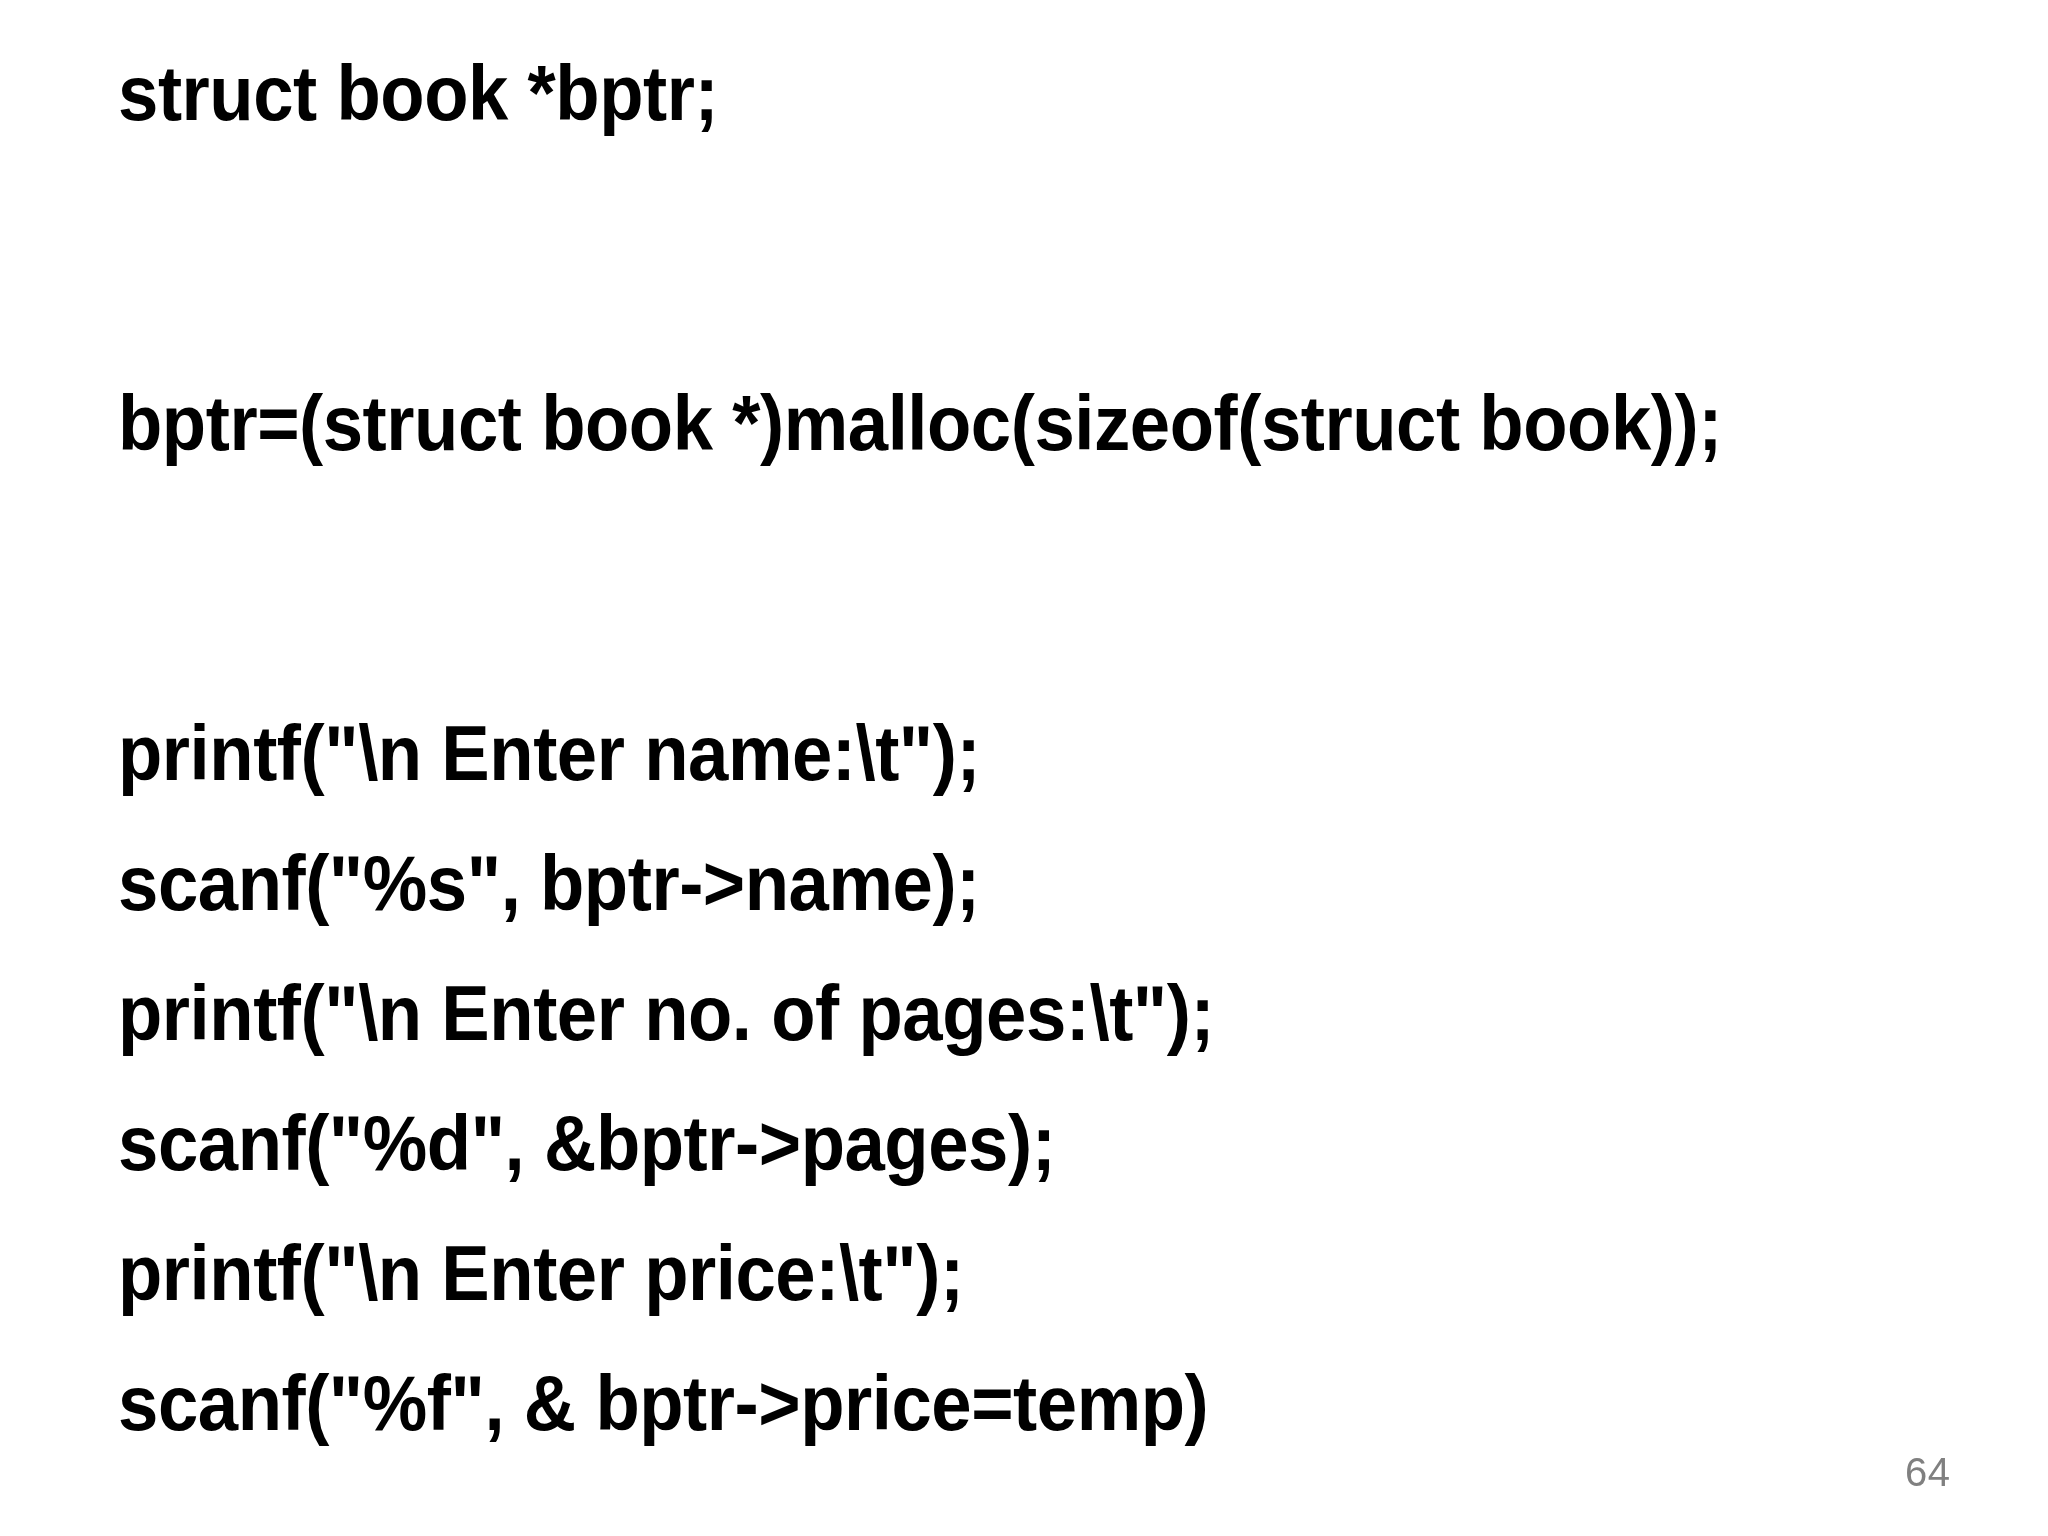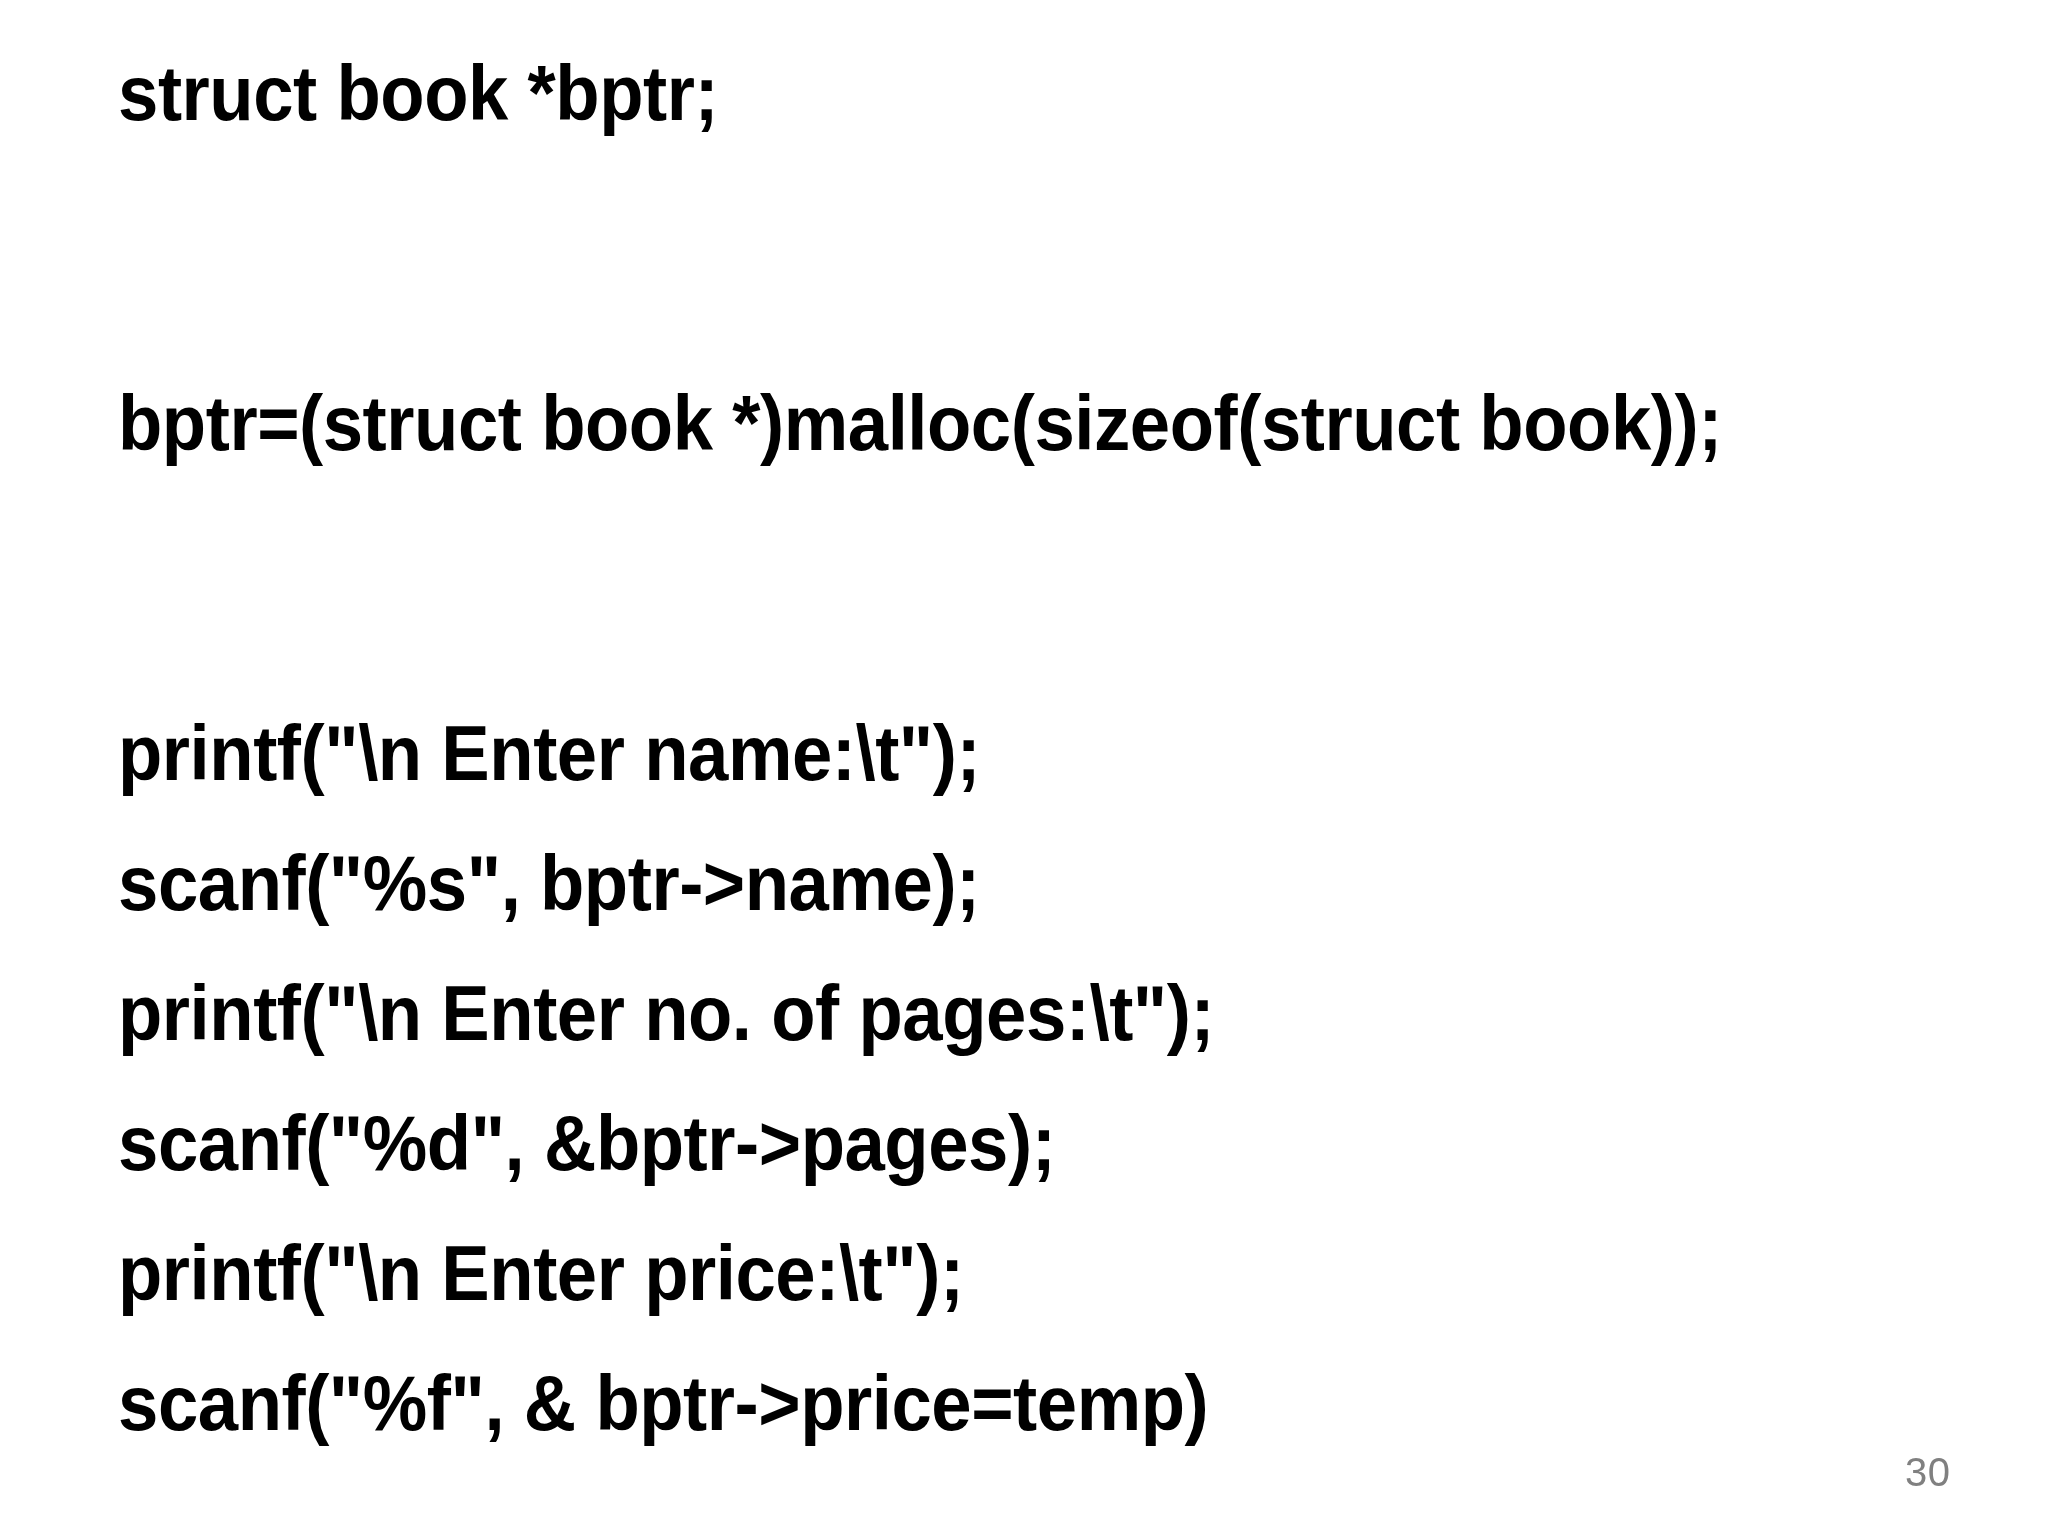--- a/index.html
+++ b/index.html
@@ -67,15 +67,15 @@
 
     <div class="code-line">printf("\n Enter name:\t");</div>
     <div class="code-line">scanf("%s", bptr-&gt;name);</div>
     <div class="code-line">printf("\n Enter no. of pages:\t");</div>
     <div class="code-line">scanf("%d", &amp;bptr-&gt;pages);</div>
     <div class="code-line">printf("\n Enter price:\t");</div>
     <div class="code-line">scanf("%f", &amp; bptr-&gt;price=temp)</div>
 
   </div>
 
-  <div id="page-number">30</div>
+  <div id="page-number">64</div>
 
 </div>
 
 </body></html>

